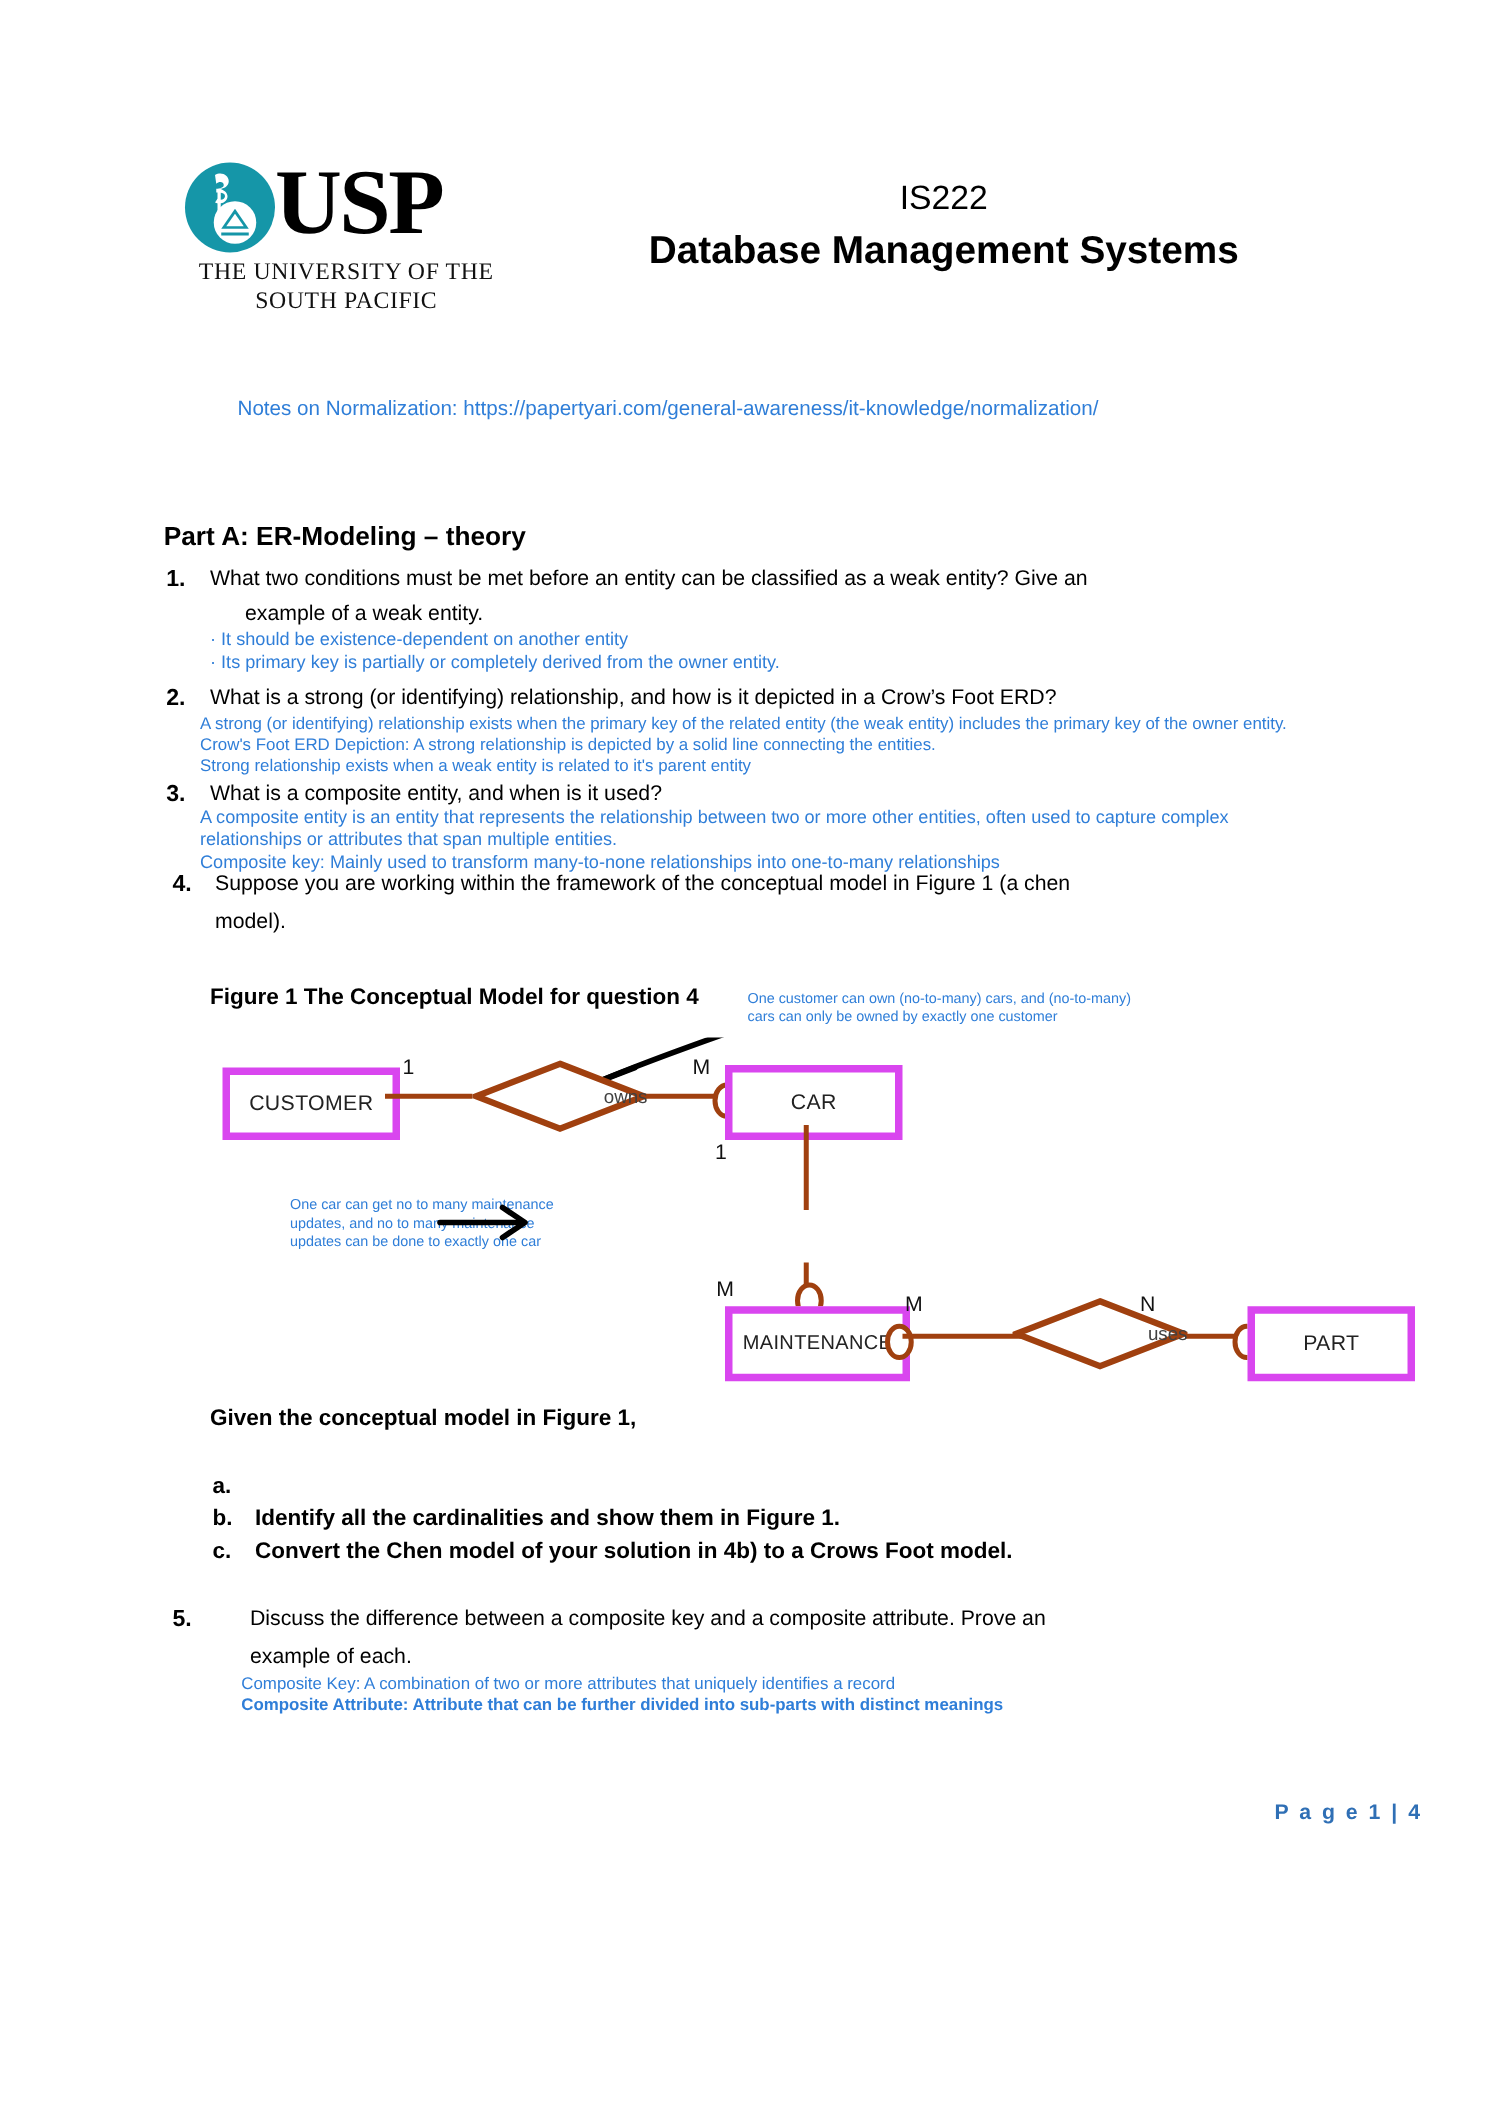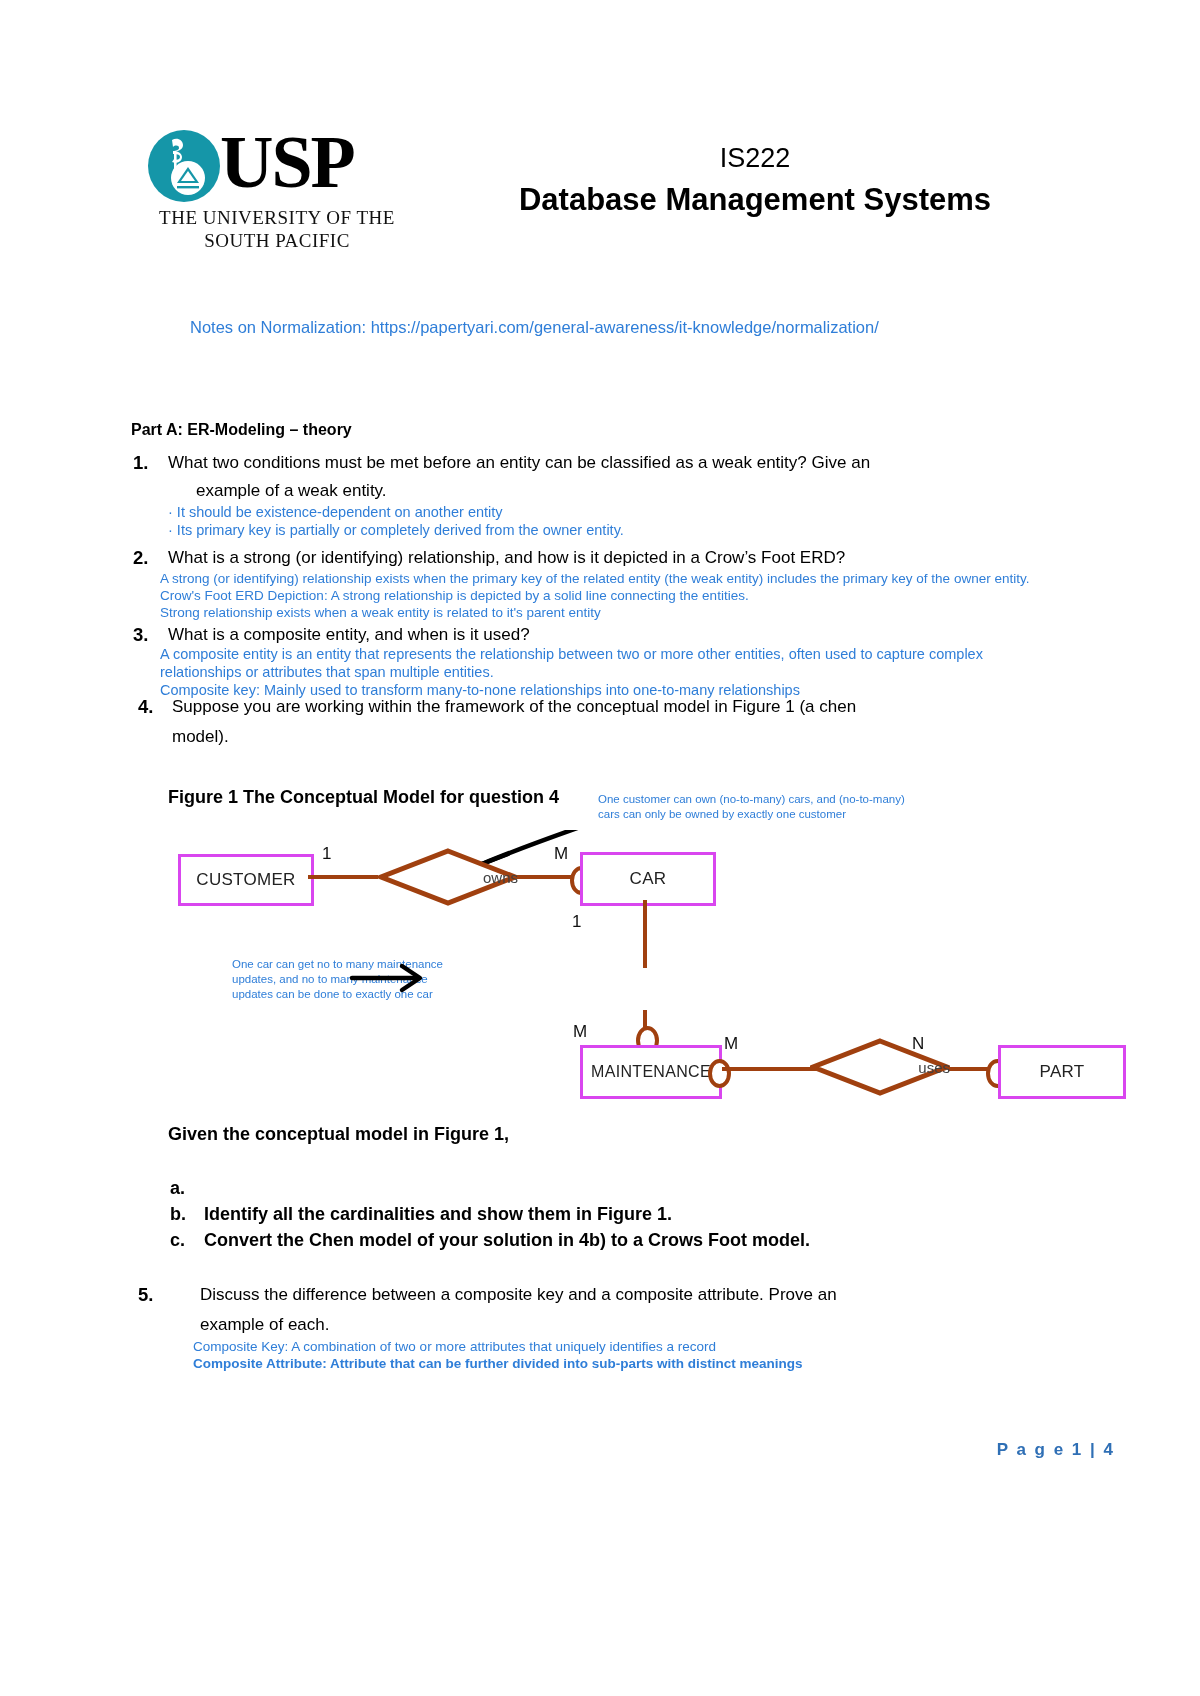--- a/index.html
+++ b/index.html
@@ -39,21 +39,21 @@
   
   .note-link{
     position:absolute;left:190px;top:316px;width:800px;
     color:#2f7ed8;font-size:16.5px;line-height:22px;
     font-family:"Liberation Sans", sans-serif;
   }
 
   
   .part-head{
     position:absolute;left:131px;top:415px;
-    font-weight:bold;font-size:16px;line-height:30px;
+    font-weight:bold;font-size:21px;line-height:30px;
   }
 
   .qnum{
     position:absolute;font-weight:bold;font-size:18.5px;line-height:26px;
   }
   .qtext{
     position:absolute;font-weight:normal;font-size:17px;line-height:26px;
   }
   .ans{
     position:absolute;color:#2f7ed8;font-size:14.5px;line-height:19px;
@@ -65,21 +65,21 @@
     position:absolute;left:168px;top:785px;
     font-weight:bold;font-size:18px;line-height:24px;
   }
   .fig-note{
     position:absolute;color:#2f7ed8;font-size:11.5px;line-height:15px;
   }
 
   .diagram{position:absolute;left:130px;top:830px;width:960px;height:300px;}
 
   .entity{
-    position:absolute;border:3px solid #d946ef;background:#fff;
+    position:absolute;border:6px solid #d946ef;background:#fff;
     display:flex;align-items:center;justify-content:center;
     font-size:17px;color:#222;letter-spacing:0.3px;
     font-family:"Liberation Sans", sans-serif;
   }
   .diamond{
     position:absolute;
     display:flex;align-items:center;justify-content:flex-end;
     font-size:15px;color:#404040;
   }
   .diamond svg{position:absolute;left:0;top:0;}
@@ -105,21 +105,21 @@
     position:absolute;left:168px;top:1122px;
     font-weight:bold;font-size:18px;line-height:24px;
   }
   .sub{
     position:absolute;font-weight:bold;font-size:18px;line-height:24px;
   }
 
   
   .footer{
     position:absolute;left:0;top:1440px;width:1200px;
-    text-align:right;padding-right:85px;
+    text-align:right;padding-right:62px;
     color:#2f6fb5;font-weight:bold;font-size:17px;letter-spacing:2px;
     box-sizing:border-box;
   }
 </style>
 </head>
 <body>
 
 <div class="page">
 
   <div class="header">

